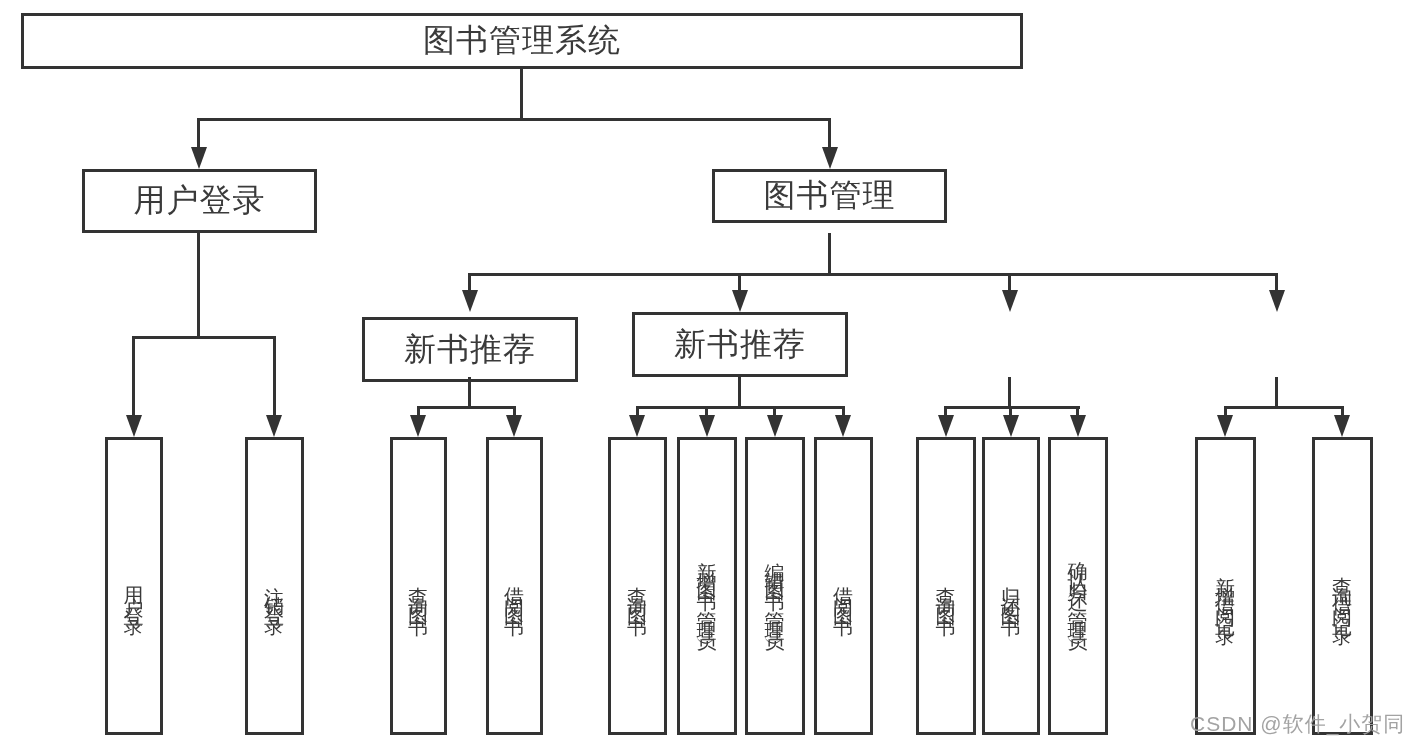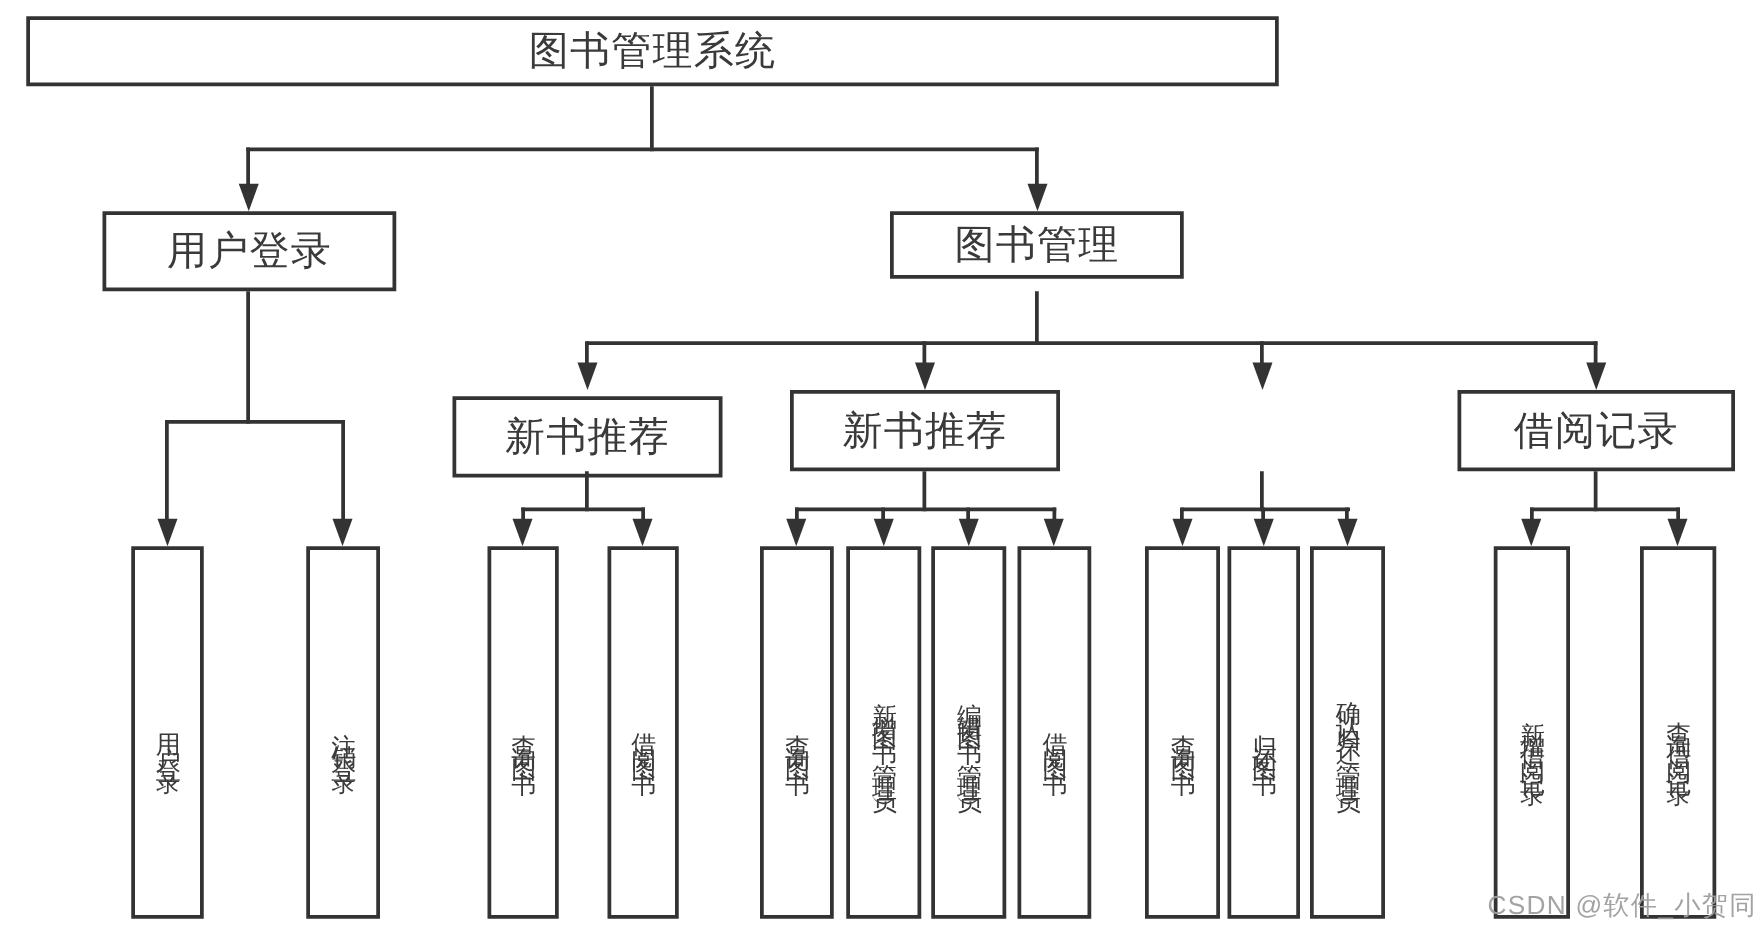--- a/index.html
+++ b/index.html
@@ -72,23 +72,20 @@
   <div class="vl" style="left:1008px;top:273px;height:20px;"></div>
   <div class="arr" style="left:1002px;top:290px;"></div>
   <div class="vl" style="left:1275px;top:273px;height:20px;"></div>
   <div class="arr" style="left:1269px;top:290px;"></div>
 
   <div class="box" style="left:362px;top:294px;width:216px;height:65px;margin-top:23px;">
     <span>新书推荐</span>
   </div>
   <div class="box" style="left:632px;top:312px;width:216px;height:65px;">
     <span>新书推荐</span>
-  </div>
-  <div class="box" style="left:1166px;top:312px;width:222px;height:65px;">
-    <span>借阅记录</span>
   </div>
 
   <div class="vl" style="left:468px;top:377px;height:32px;"></div>
   <div class="hl" style="left:417px;top:406px;width:99px;"></div>
   <div class="vl" style="left:417px;top:406px;height:12px;"></div>
   <div class="arr" style="left:410px;top:415px;"></div>
   <div class="vl" style="left:513px;top:406px;height:12px;"></div>
   <div class="arr" style="left:506px;top:415px;"></div>
 
   <div class="vl" style="left:738px;top:377px;height:32px;"></div>

